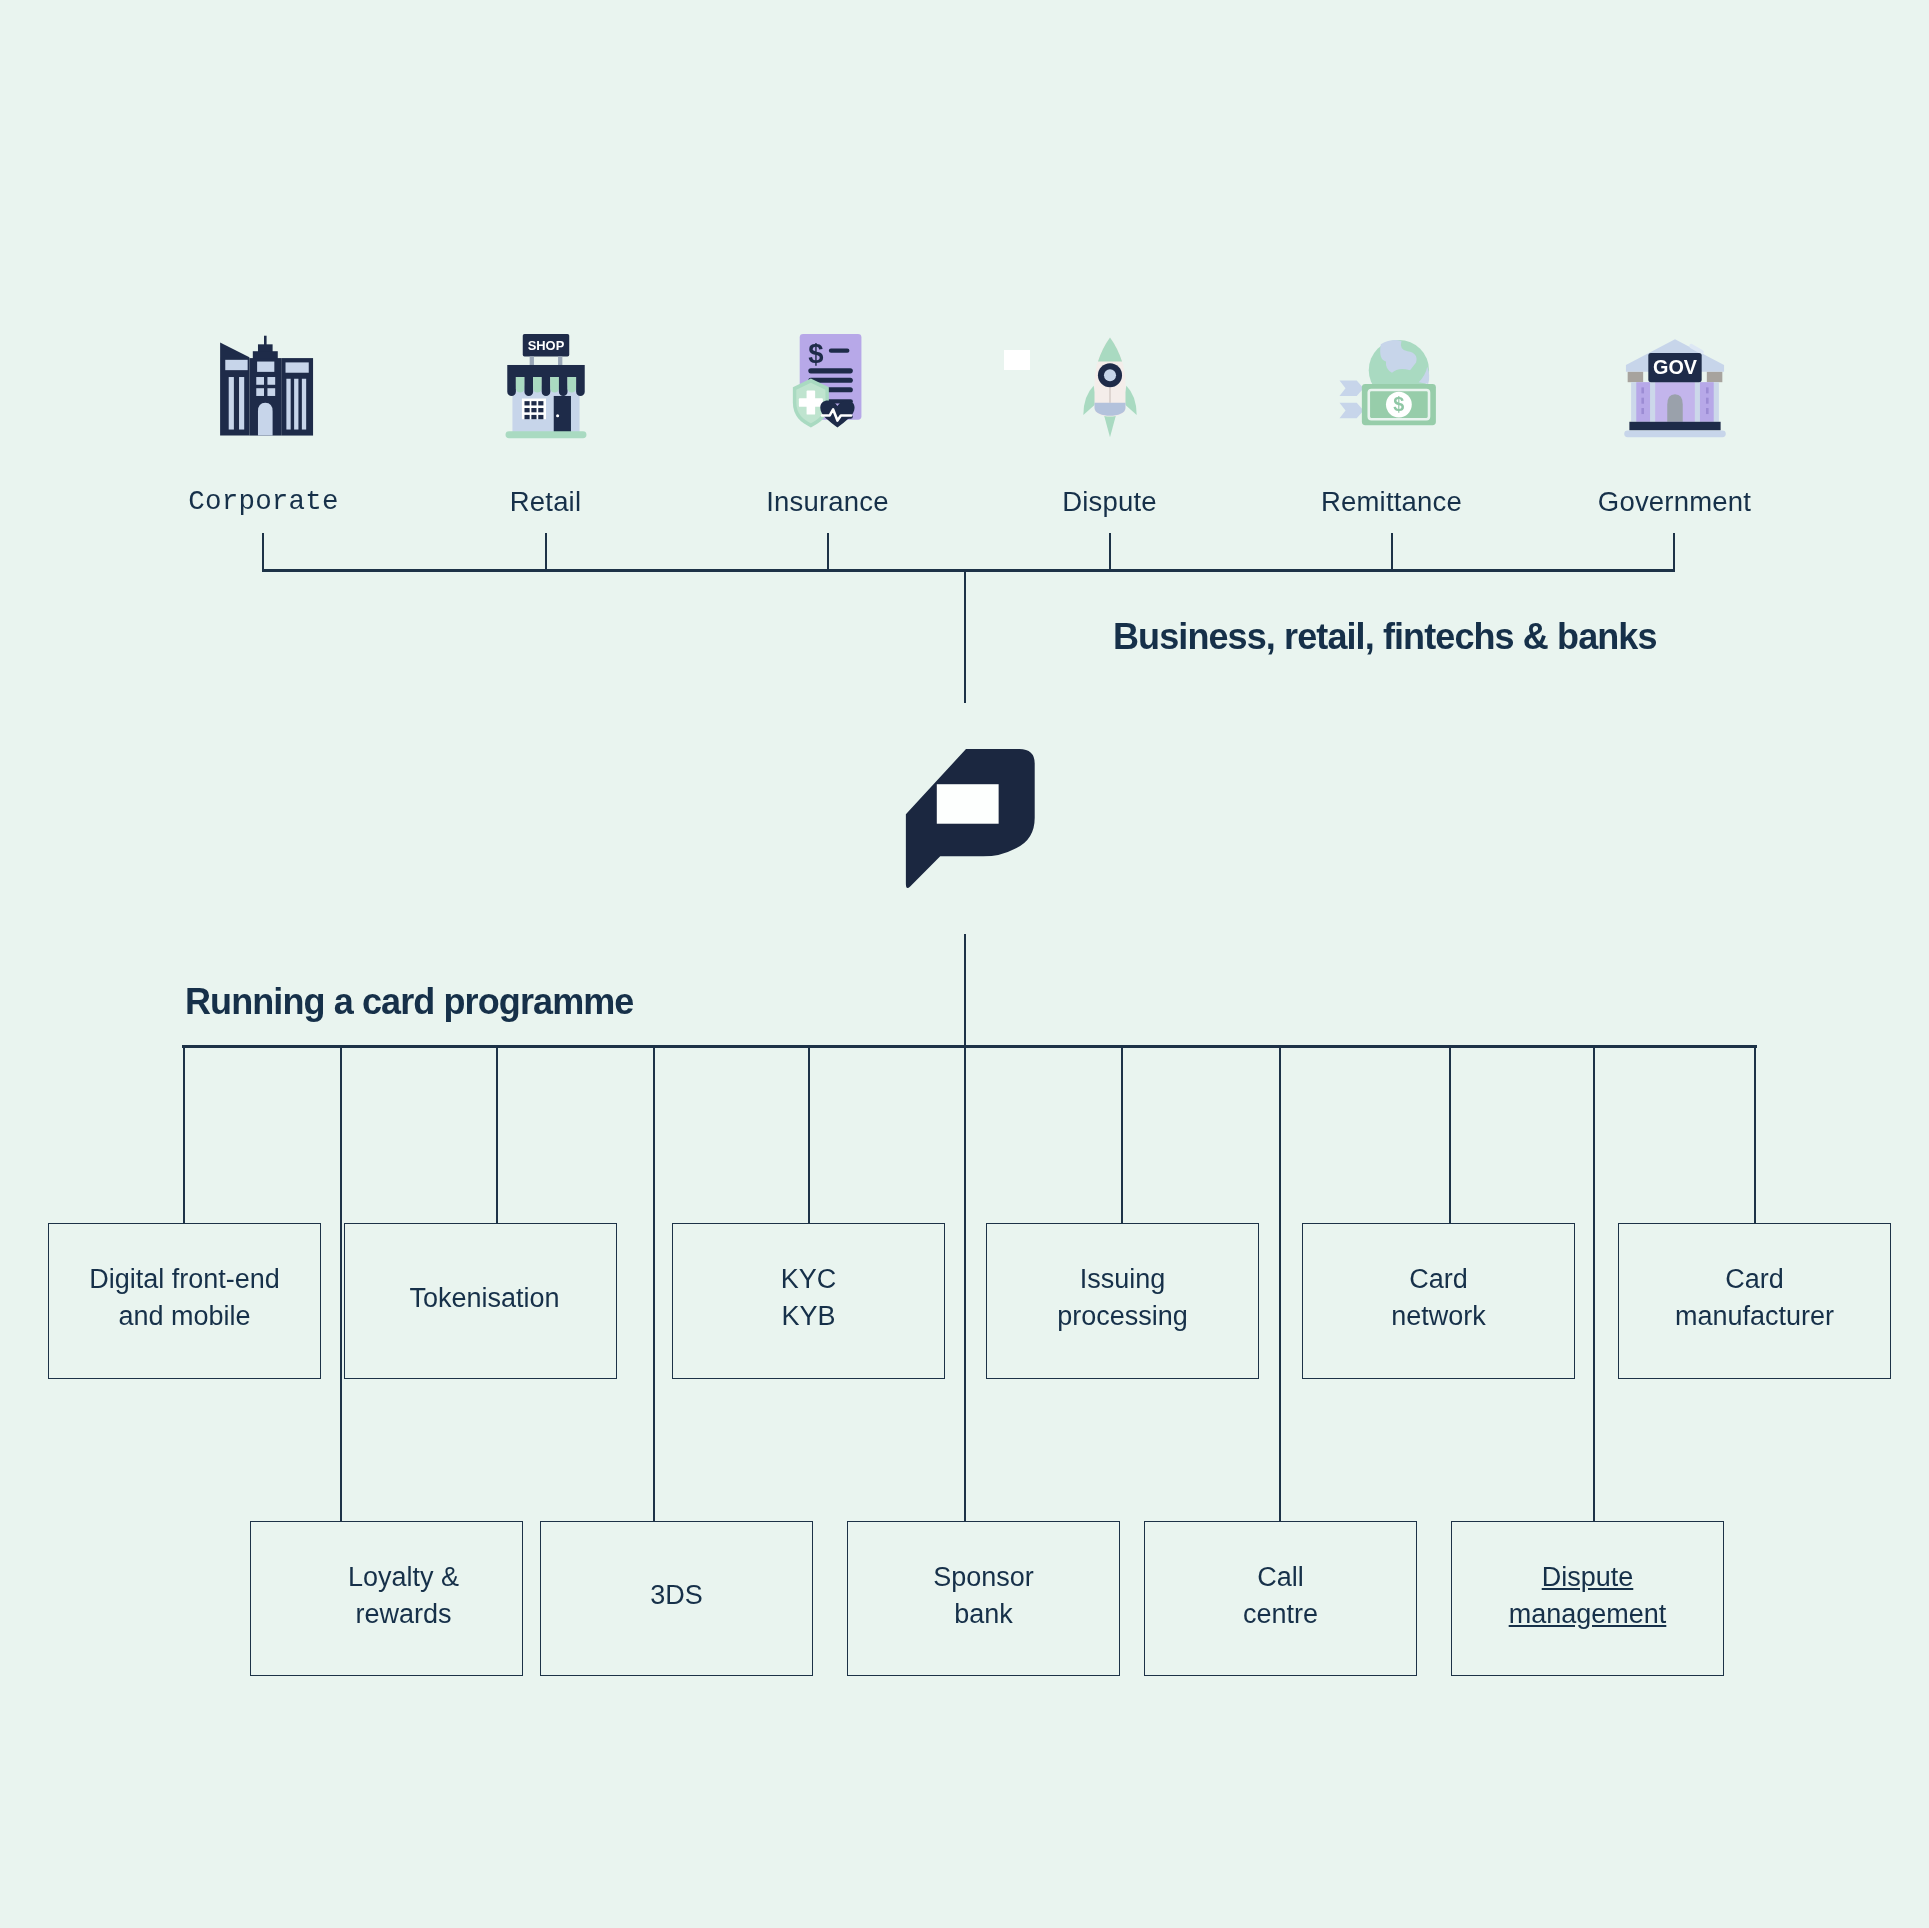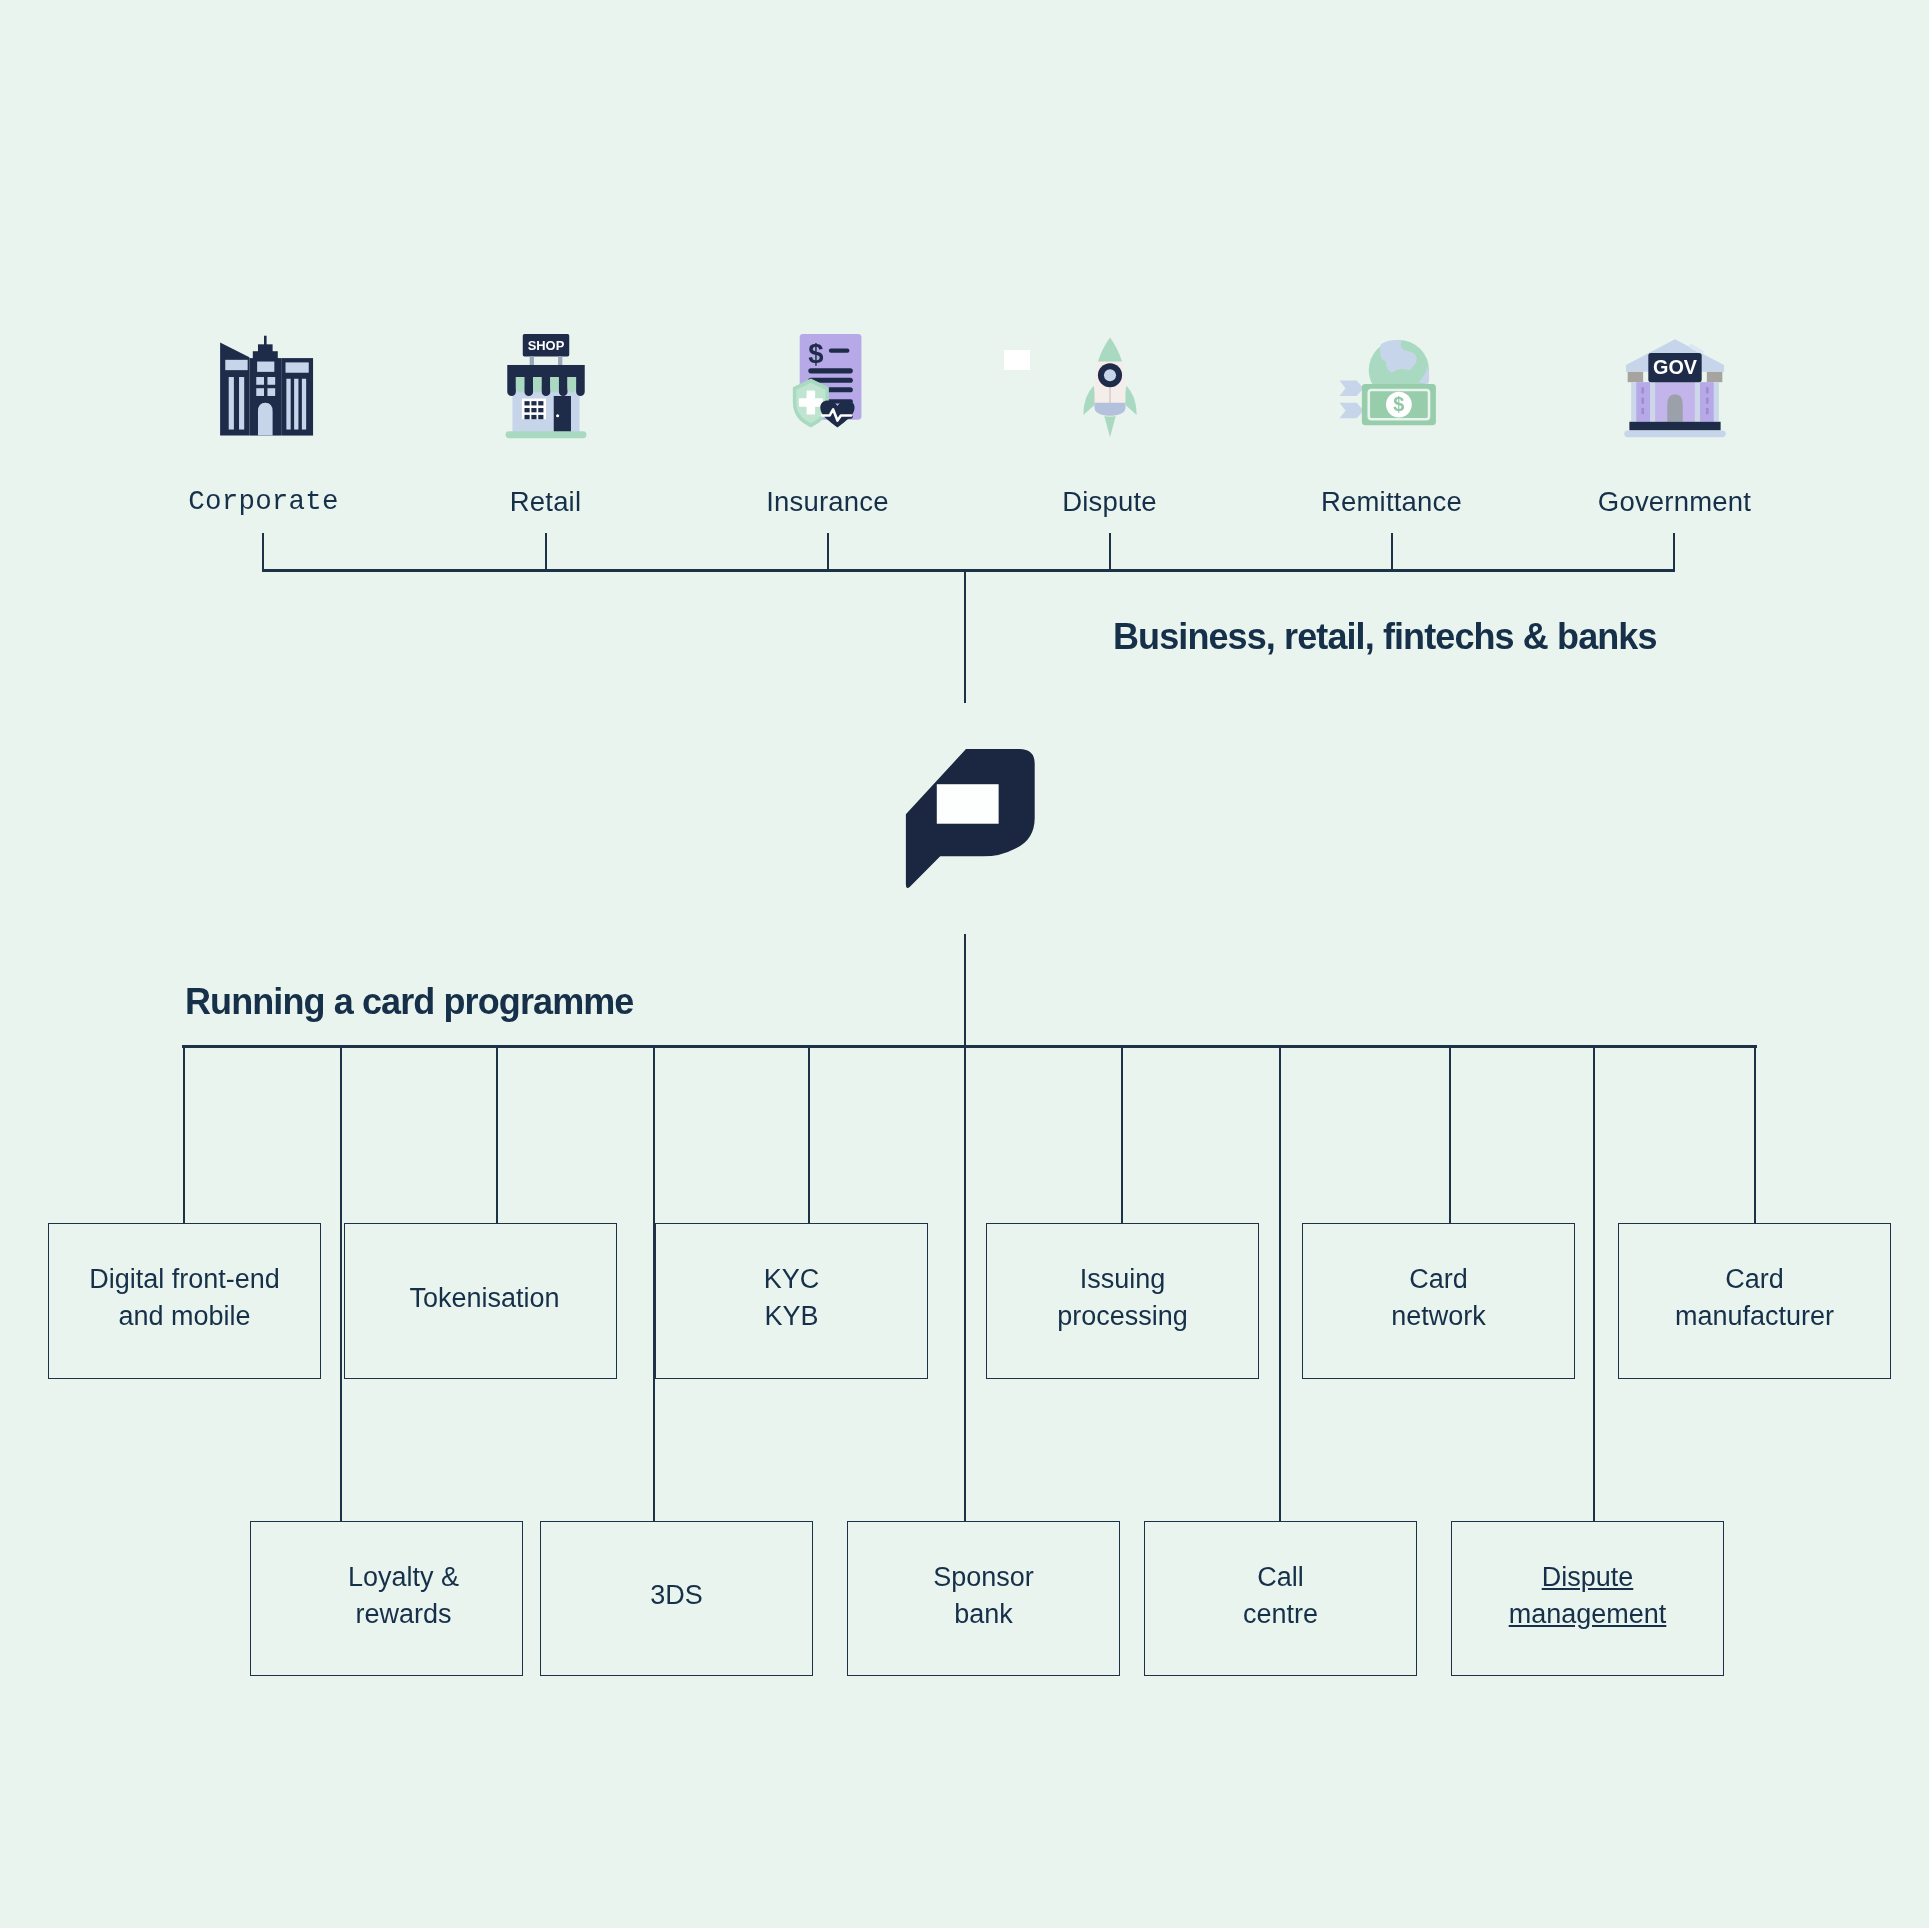--- a/index.html
+++ b/index.html
@@ -226,21 +226,21 @@
   <div class="vl" style="left:1279px;top:1047px;height:475px;"></div>
   <div class="vl" style="left:1593px;top:1047px;height:475px;"></div>
 
   <div class="box trow" style="left:48px;">
     <span>Digital front-end</span>
     <span>and mobile</span>
   </div>
   <div class="box trow" style="left:344px;padding-left:8px;">
     <span>Tokenisation</span>
   </div>
-  <div class="box trow" style="left:655px;">
+  <div class="box trow" style="left:672px;">
     <span>KYC</span>
     <span>KYB</span>
   </div>
   <div class="box trow" style="left:986px;">
     <span>Issuing</span>
     <span>processing</span>
   </div>
   <div class="box trow" style="left:1302px;">
     <span>Card</span>
     <span>network</span>

